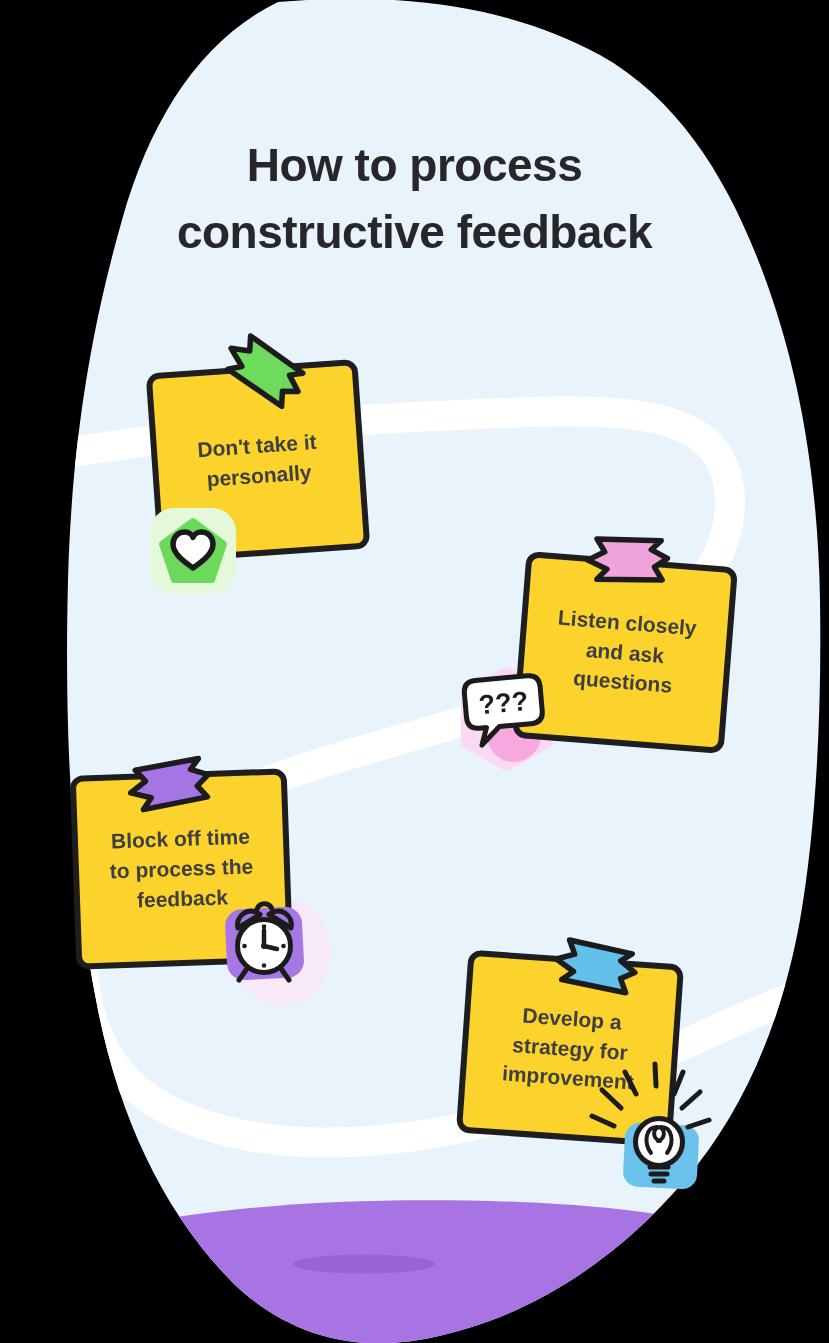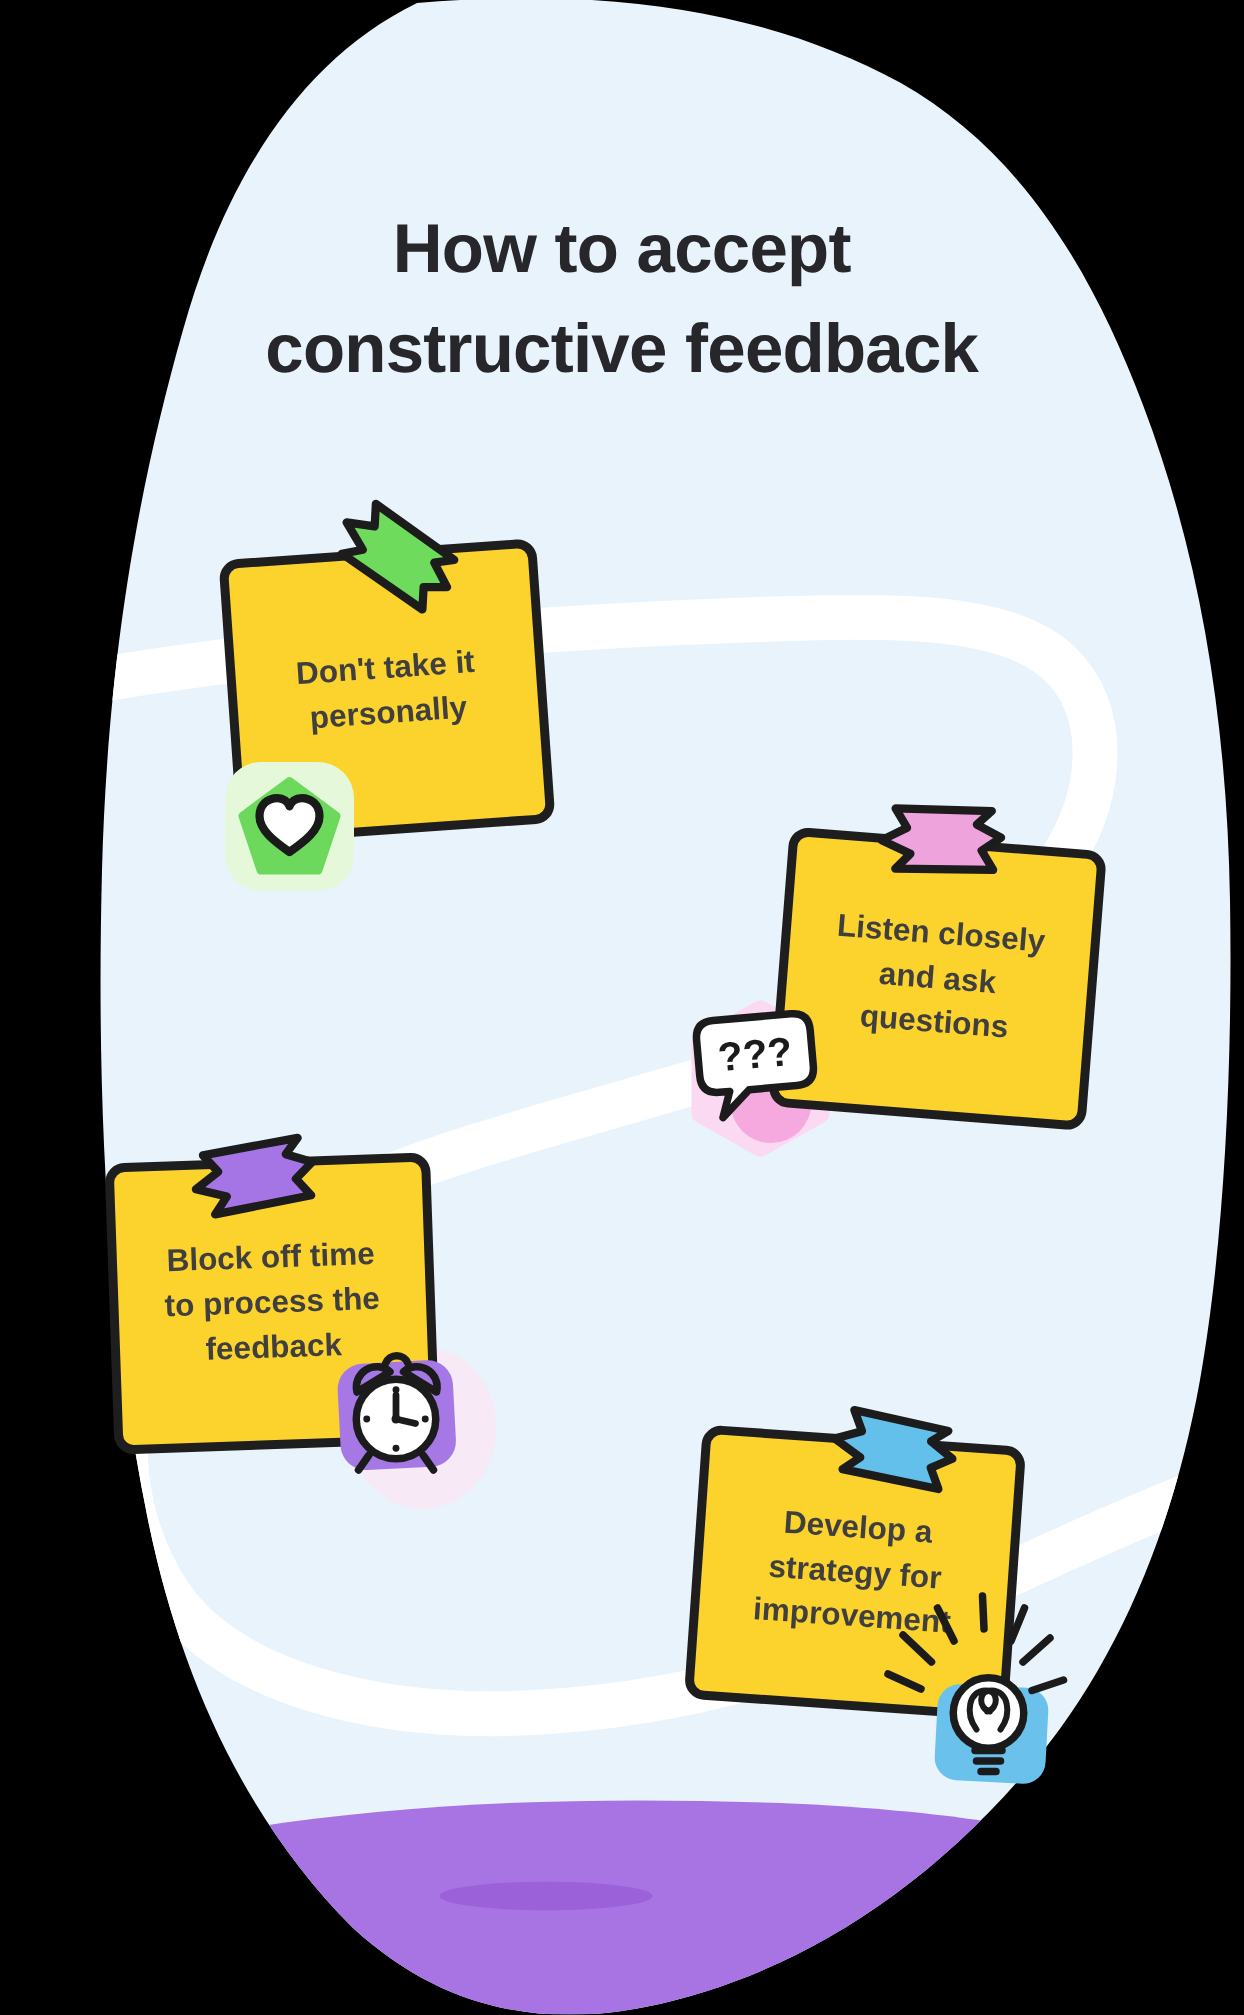--- a/index.html
+++ b/index.html
@@ -88,21 +88,21 @@
                L 800 1343 L 60 1343 Z"></path>
       <ellipse style="fill: var(--fill,#9b61d8); --fill: #9b61d8;" cx="152" cy="1246" rx="42" ry="8.5"></ellipse>
       <ellipse style="fill: var(--fill,#9b61d8); --fill: #9b61d8;" cx="364" cy="1264" rx="71" ry="9.5"></ellipse>
     </g>
 
     <polygon style="fill: var(--fill,#fbd9f2); stroke: var(--fill,#fbd9f2); --fill: #fbd9f2;" stroke-width="14" stroke-linejoin="round" points="507,674 546,696 546,742 507,764 468,742 468,696"></polygon>
     <circle style="fill: var(--fill,#f5a9df); --fill: #f5a9df;" cx="514" cy="735" r="27"></circle>
     <ellipse style="fill: var(--fill,#f7e9f6); --fill: #f7e9f6;" cx="282" cy="952" rx="49" ry="54"></ellipse>
   </svg>
 
-  <h1 class="title" style="--title-color: #26262b;">How to accept
+  <h1 class="title" style="--title-color: #26262b;">How to process
 constructive feedback</h1>
 
   <div class="note note1" style="--note-fill: #fcd22c; --note-border: #1e1e1e; --note-text: #3f3f40;">
     <span>Don't take it
 personally</span>
   </div>
   <div class="note note2" style="--note-fill: #fcd22c; --note-border: #1e1e1e; --note-text: #3f3f40;">
     <span>Listen closely
 and ask
 questions</span>

